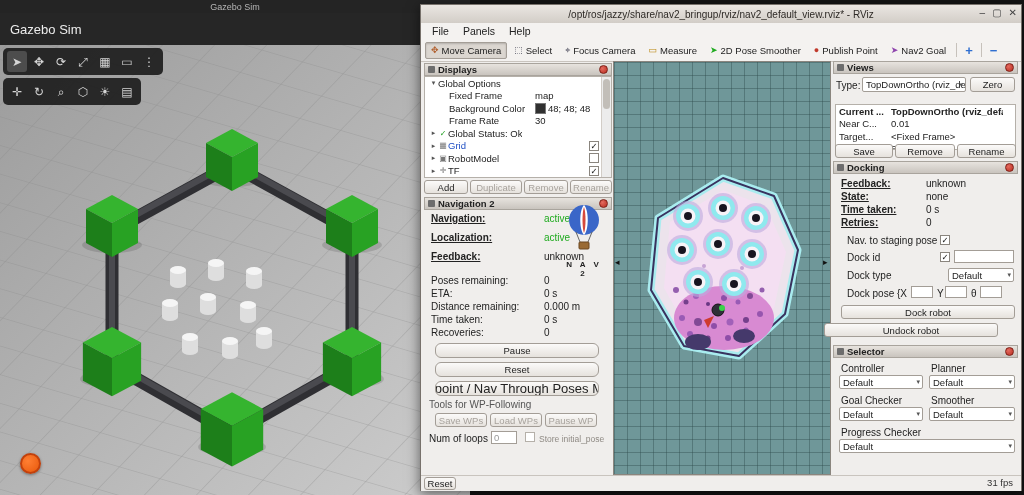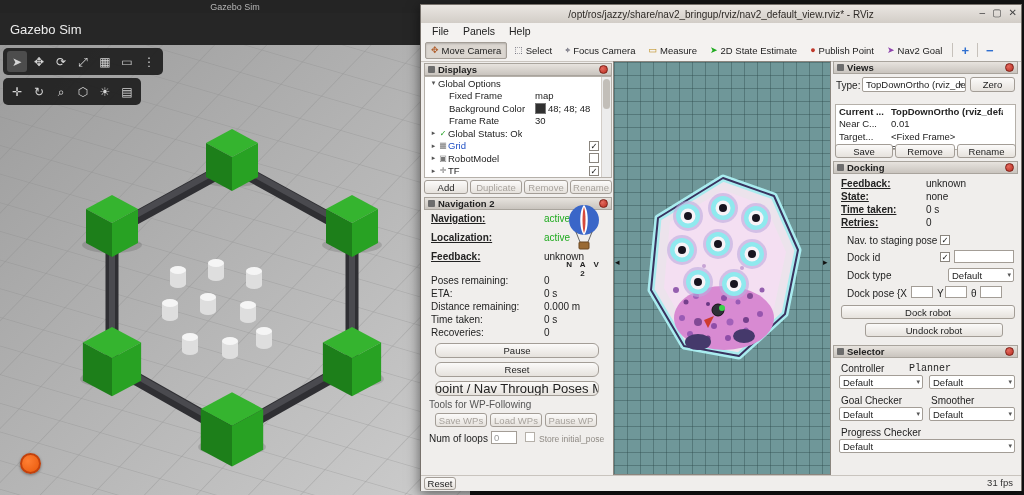--- a/index.html
+++ b/index.html
@@ -199,21 +199,21 @@
       <span class="tbtn">
         <span class="ticon" style="color:#445;">⌖</span>
         <span>Focus Camera</span>
       </span>
       <span class="tbtn">
         <span class="ticon" style="color:#b8860b;">▭</span>
         <span>Measure</span>
       </span>
       <span class="tbtn">
         <span class="ticon" style="color:#1faa1f;">➤</span>
-        <span>2D State Estimate</span>
+        <span>2D Pose Smoother</span>
       </span>
       <span class="tbtn">
         <span class="ticon" style="color:#c0392b;">●</span>
         <span>Publish Point</span>
       </span>
       <span class="tbtn">
         <span class="ticon" style="color:#8e44ad;">➤</span>
         <span>Nav2 Goal</span>
       </span>
       <span class="tsep"></span>
@@ -485,29 +485,29 @@
     <div class="dd" style="left:527px;top:263px;width:66px;height:14px;">Default</div>
 
     <span class="lab" style="left:426px;top:283px;">Dock pose {X</span>
     <input class="inp" style="left: 490px; top: 281px; width: 22px; height: 12px;">
     <span class="lab" style="left:516px;top:283px;">Y</span>
     <input class="inp" style="left: 524px; top: 281px; width: 22px; height: 12px;">
     <span class="lab" style="left:550px;top:283px;">θ</span>
     <input class="inp" style="left: 559px; top: 281px; width: 22px; height: 12px;">
 
     <div class="btn" style="left:420px;top:300px;width:174px;height:14px;">Dock robot</div>
-    <div class="btn" style="left:444px;top:318px;width:138px;height:14px;">Undock robot</div>
+    <div class="btn" style="left:403px;top:318px;width:174px;height:14px;">Undock robot</div>
 
     <div class="panel-hdr" style="left:412px;top:340px;width:185px;">
       <span class="picon"></span>
       <span>Selector</span>
       <span class="close-dot"></span>
     </div>
     <span class="lab" style="left:420px;top:358px;">Controller</span>
-    <span class="lab" style="left:488px;top:358px;font-family:Liberation Mono, monospace;">Planner</span>
+    <span class="lab" style="left:510px;top:358px;">Planner</span>
     <div class="dd" style="left:418px;top:370px;width:84px;height:14px;">Default</div>
     <div class="dd" style="left:508px;top:370px;width:86px;height:14px;">Default</div>
     <span class="lab" style="left:420px;top:390px;">Goal Checker</span>
     <span class="lab" style="left:510px;top:390px;">Smoother</span>
     <div class="dd" style="left:418px;top:402px;width:84px;height:14px;">Default</div>
     <div class="dd" style="left:508px;top:402px;width:86px;height:14px;">Default</div>
     <span class="lab" style="left:420px;top:422px;">Progress Checker</span>
     <div class="dd" style="left:418px;top:434px;width:176px;height:14px;">Default</div>
 
     <div class="abs bottom-strip"></div>

